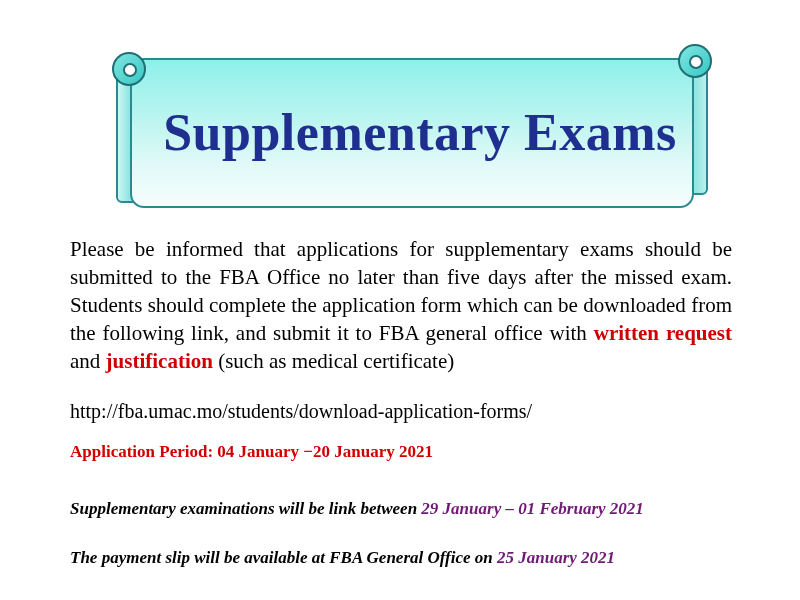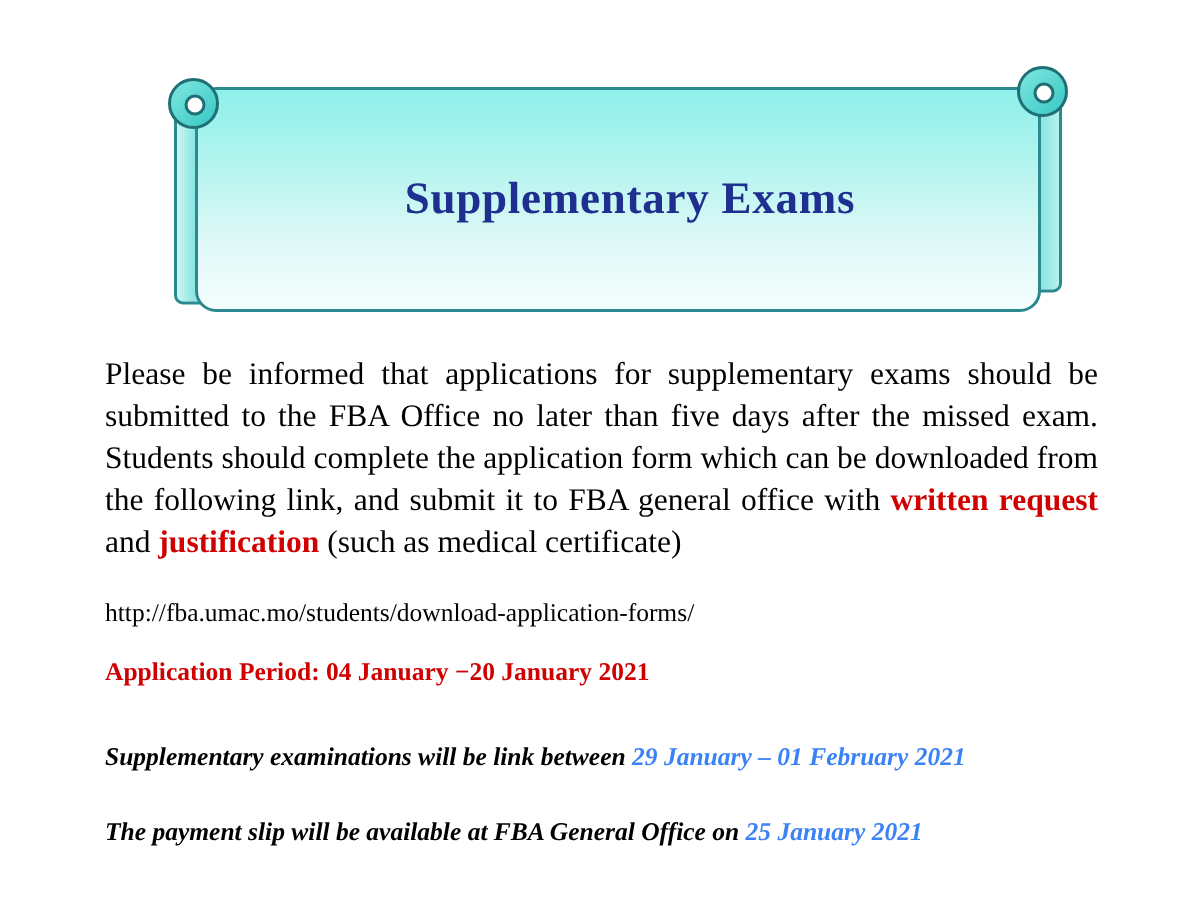--- a/index.html
+++ b/index.html
@@ -79,21 +79,21 @@
     display: flex;
     flex-direction: column;
     align-items: center;
     justify-content: center;
     overflow: hidden;
   }
 
   .banner-line {
     color: #1f2f8f;
     font-weight: bold;
-    font-size: 30px;
+    font-size: 52px;
     line-height: 1.18;
     letter-spacing: 0.5px;
     text-align: center;
     white-space: nowrap;
     margin-left: 16px;
   }
 
   
   .content {
     position: absolute;
@@ -113,21 +113,21 @@
   .red {
     color: #d00000;
     font-weight: bold;
   }
 
   .link-block {
     margin-top: 22px;
   }
 
   .url {
-    font-size: 17px;
+    font-size: 20px;
     line-height: 1.3;
     color: #000000;
   }
 
   .app-period {
     font-size: 17px;
     line-height: 1.35;
     color: #d00000;
     font-weight: bold;
     margin-top: 17px;
@@ -136,21 +136,21 @@
   .stmt {
     font-size: 17px;
     font-weight: bold;
     font-style: italic;
     color: #000000;
     line-height: 1.35;
   }
   .stmt.first { margin-top: 34px; }
   .stmt.second { margin-top: 27px; }
   .stmt .red-i {
-    color: #3b82f6;
+    color: #701a75;
     font-weight: bold;
     font-style: italic;
   }
 </style>
 </head>
 <body>
 
 <div class="banner-wrap">
   <div class="scroll-edge left"></div>
   <div class="scroll-edge right"></div>

